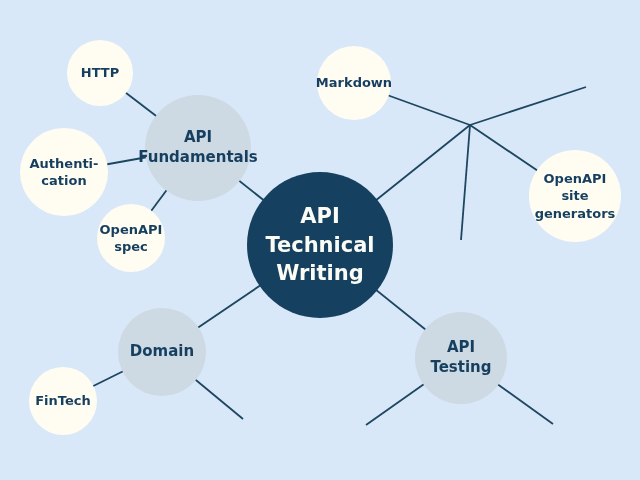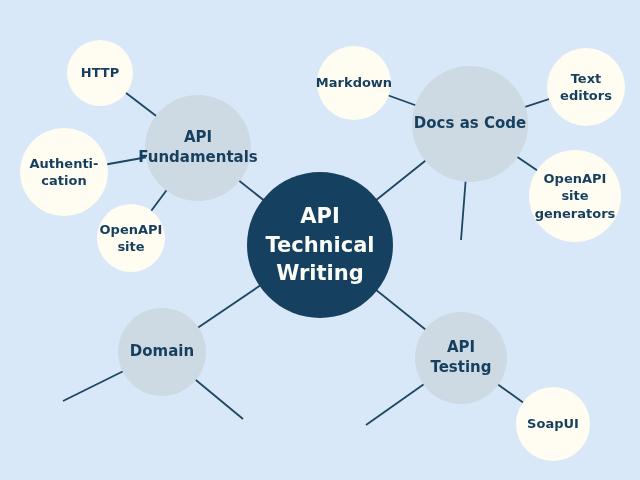--- a/index.html
+++ b/index.html
@@ -93,51 +93,44 @@
     <span class="label">Authenti-
 cation</span>
   </div>
 
   <div class="node leaf" style="left:67px;top:40px;width:66px;height:66px">
     <span class="label">HTTP</span>
   </div>
 
   <div class="node leaf" style="left:97px;top:204px;width:68px;height:68px">
     <span class="label">OpenAPI
-site</span>
+spec</span>
   </div>
 
-  <div class="node branch" style="left:412px;top:66px;width:116px;height:116px">
-    <span class="label">Docs as Code</span>
-  </div>
 
   <div class="node leaf" style="left:317px;top:46px;width:74px;height:74px">
     <span class="label">Markdown</span>
   </div>
 
-  <div class="node leaf" style="left:547px;top:48px;width:78px;height:78px">
-    <span class="label">Text
-editors</span>
-  </div>
 
   <div class="node leaf" style="left:529px;top:150px;width:92px;height:92px">
     <span class="label">OpenAPI site
 generators</span>
   </div>
 
 
   <div class="node branch" style="left:118px;top:308px;width:88px;height:88px">
     <span class="label">Domain</span>
   </div>
 
+  <div class="node leaf" style="left:29px;top:367px;width:68px;height:68px">
+    <span class="label">FinTech</span>
+  </div>
 
 
   <div class="node branch" style="left:415px;top:312px;width:92px;height:92px">
     <span class="label">API
 Testing</span>
   </div>
 
 
-  <div class="node leaf" style="left:516px;top:387px;width:74px;height:74px">
-    <span class="label">SoapUI</span>
-  </div>
 
 </div>
 
 </body></html>

